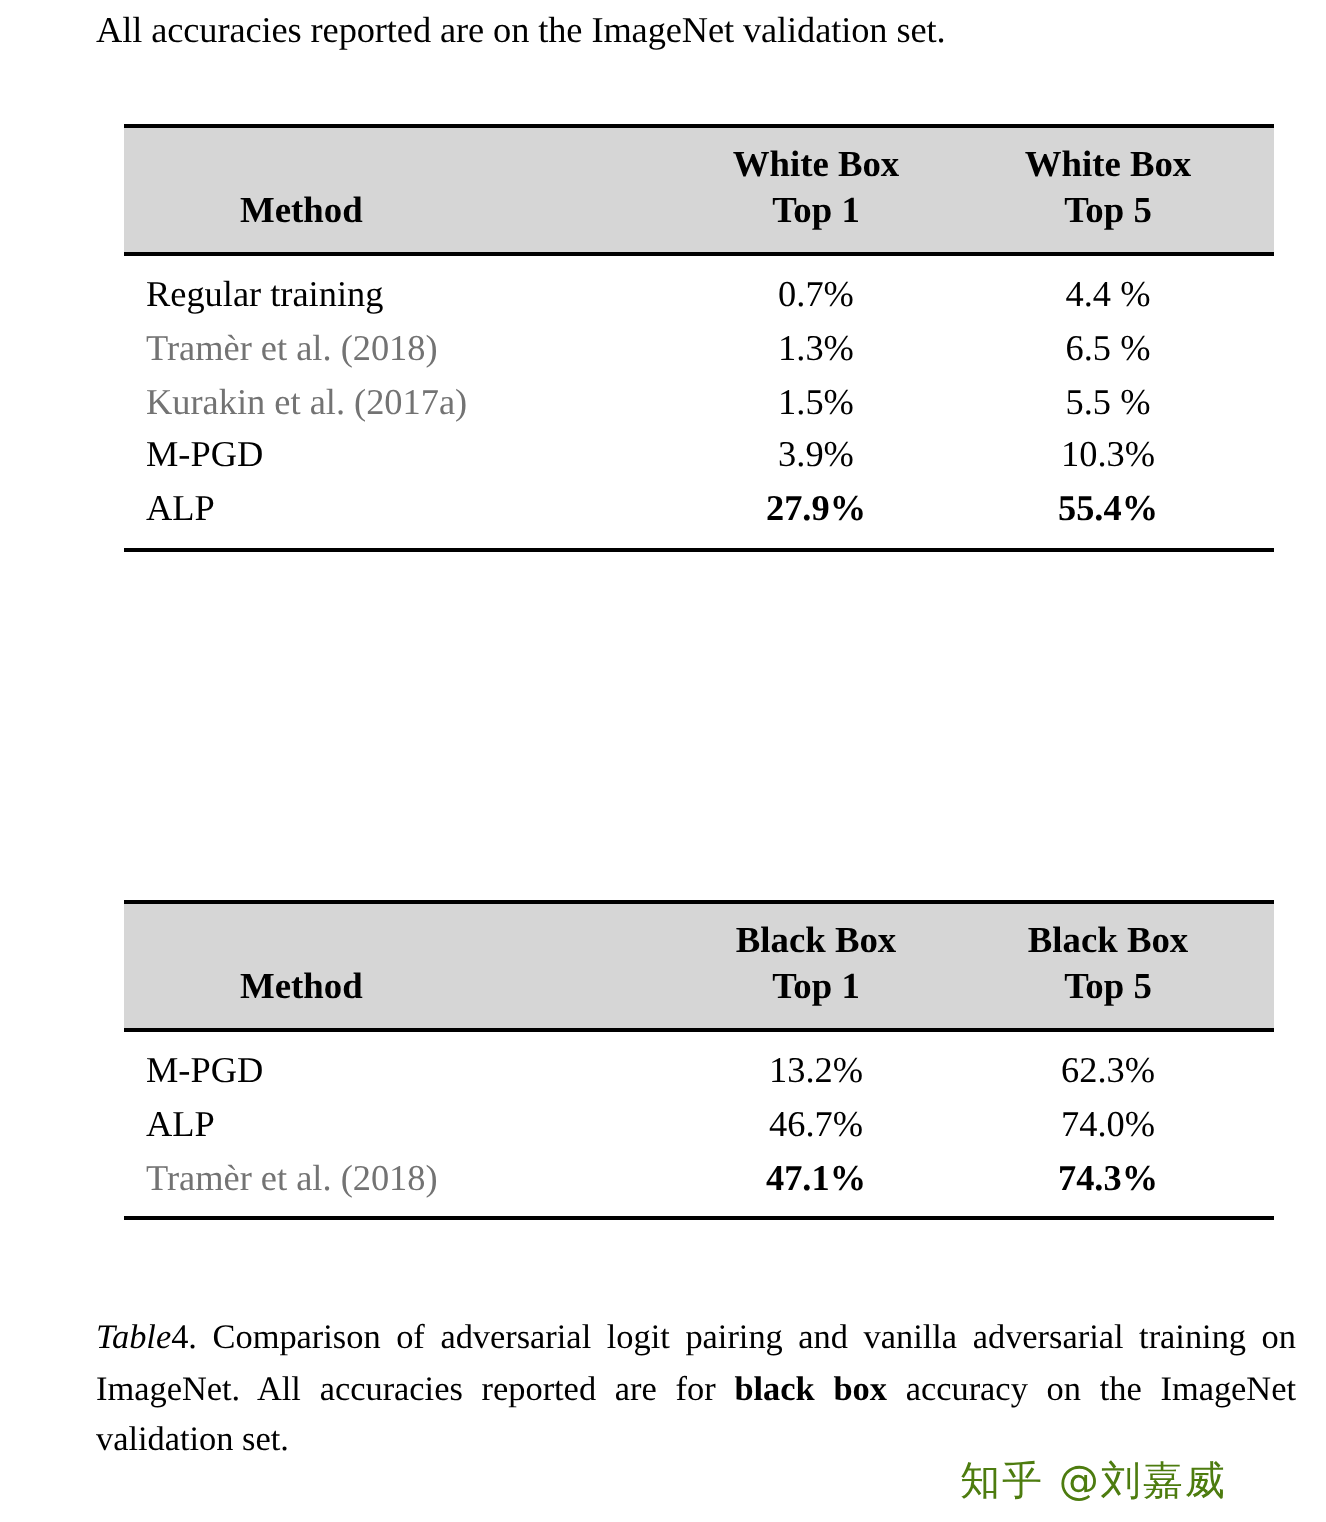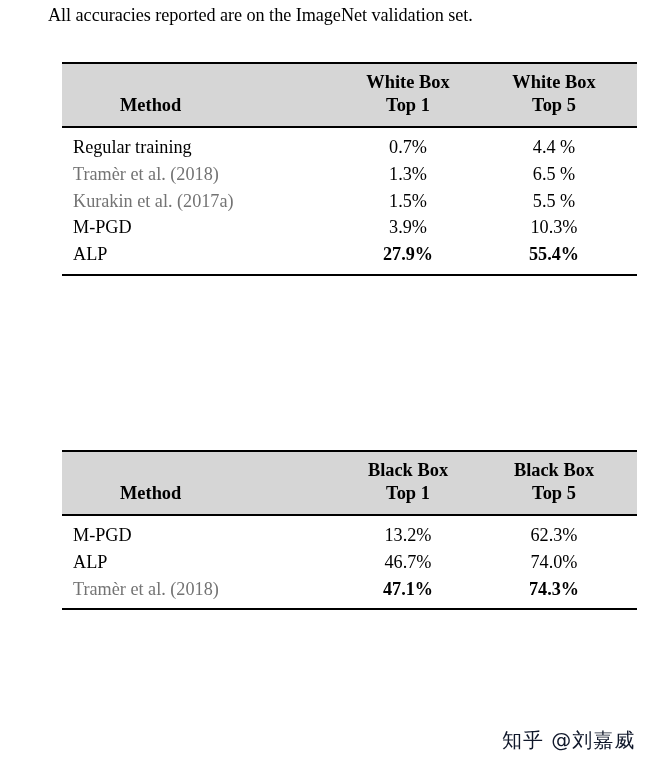--- a/index.html
+++ b/index.html
@@ -116,25 +116,25 @@
     text-justify: inter-word;
   }
   #caption-3 { top: 329px; }
   #caption-4 { top: 656px; }
   .caption .tlabel { font-style: italic; }
   .caption b { font-weight: bold; }
 
   
   .watermark {
     position: absolute;
-    left: 502px;
+    left: 480px;
     top: 727px;
     font-size: 20px;
     line-height: 26px;
-    color: #0f172a;
+    color: #4d7c0f;
     font-family: "DejaVu Sans", "Liberation Sans", sans-serif;
     letter-spacing: 1px;
     white-space: nowrap;
     user-select: none;
   }
 </style>
 </head>
 <body>
 
 <div class="page">
@@ -243,16 +243,19 @@
         </tr>
         <tr class="last-body">
           <td class="cell-method cite">Tramèr et al. (2018)</td>
           <td class="cell-num bold">47.1%</td>
           <td class="cell-num bold">74.3%</td>
         </tr>
       </tbody>
     </table>
   </div>
 
+  <div class="caption" id="caption-4">
+    <span class="tlabel">Table</span><span class="tlabel-num">4.</span><span> Comparison of adversarial logit pairing and vanilla adversarial training on ImageNet. All accuracies reported are for </span><b>black box</b><span> accuracy on the ImageNet validation set.</span>
+  </div>
 
   <div class="watermark">知乎 @刘嘉威</div>
 
 </div>
 
 </body></html>

